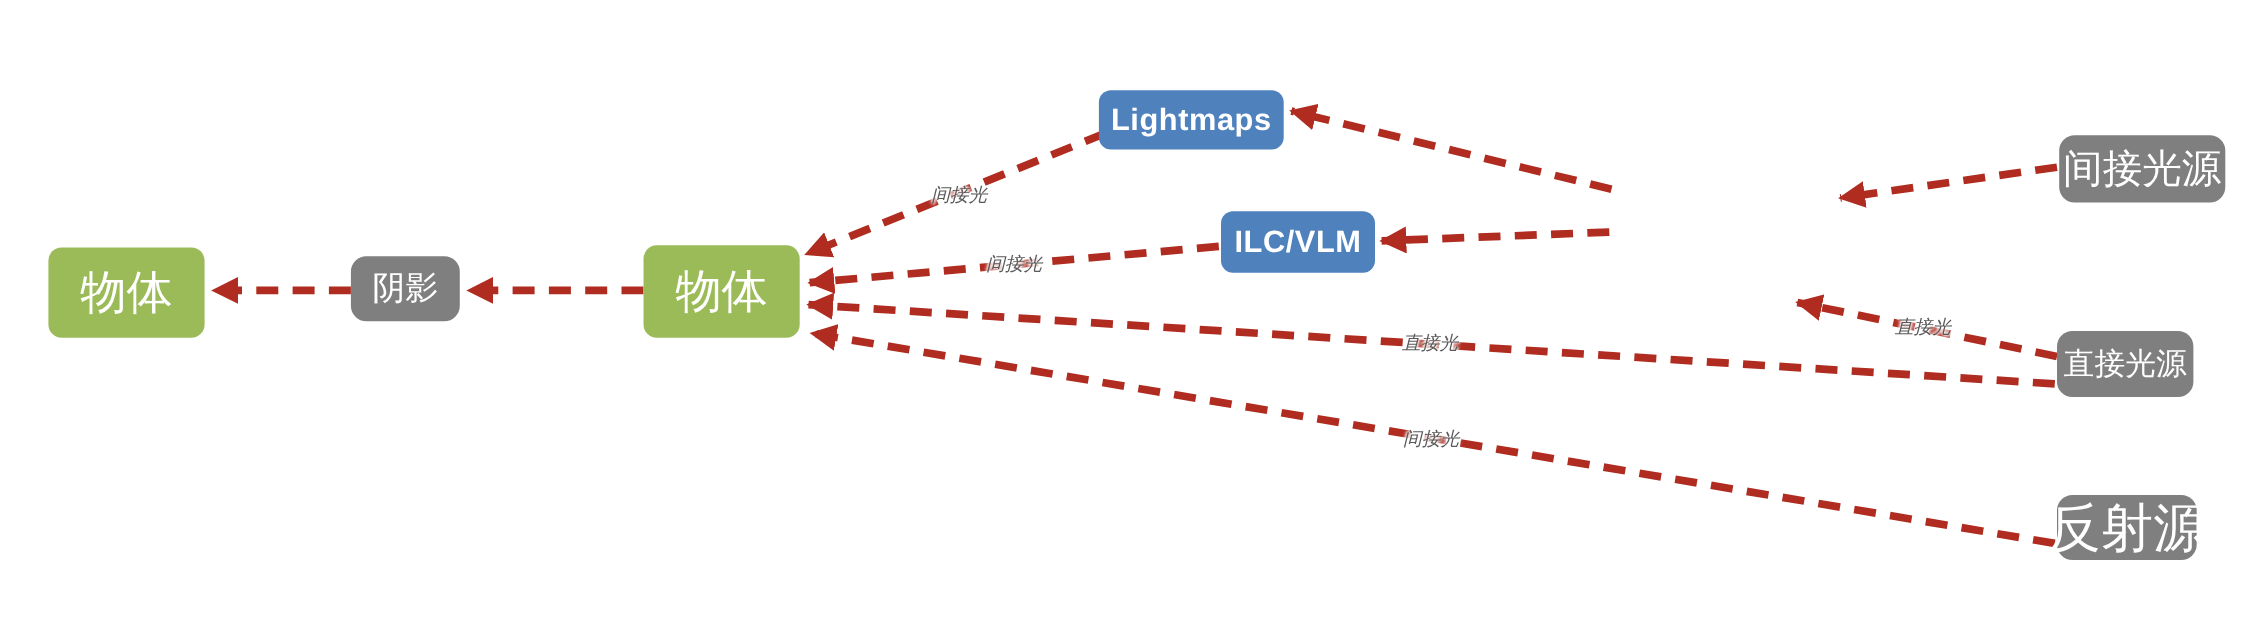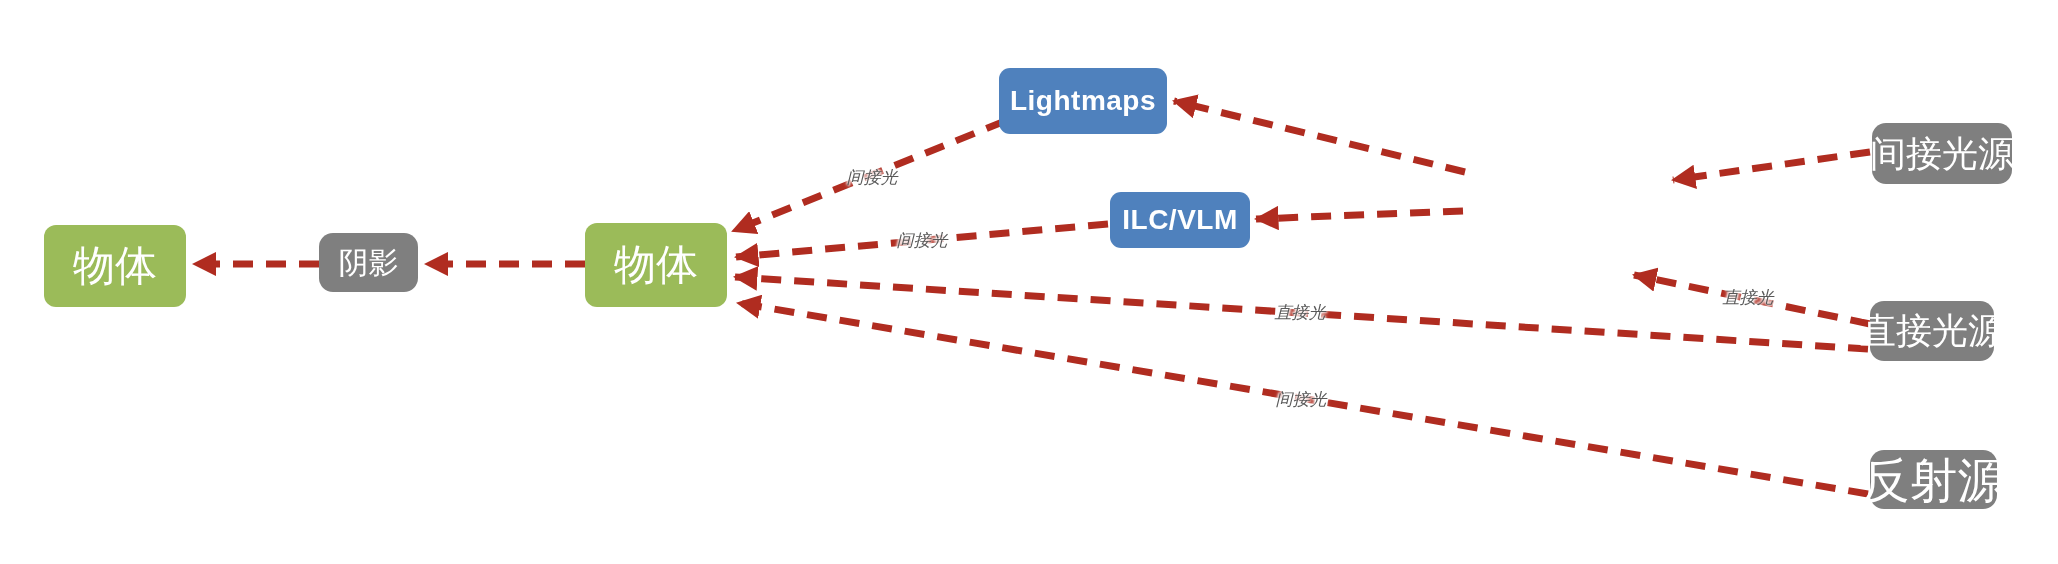--- a/index.html
+++ b/index.html
@@ -41,25 +41,25 @@
   .node.blue {
     background: var(--blue-node, #4f81bd);
     border-radius: 11px;
     font-weight: bold;
     font-size: 28px;
     letter-spacing: 0.5px;
   }
   #node-object-left   { left:  44px; top: 225px; width: 142px; height: 82px; }
   #node-shadow        { left: 319px; top: 233px; width:  99px; height: 59px; font-size: 30px; }
   #node-object-right  { left: 585px; top: 223px; width: 142px; height: 84px; }
-  #node-lightmaps     { left: 999px; top:  68px; width: 168px; height: 66px; }
+  #node-lightmaps     { left: 999px; top:  82px; width: 168px; height: 54px; }
   #node-ilc-vlm       { left:1110px; top: 192px; width: 140px; height: 56px; }
   #node-lightmass     { left:1463px; top:  92px; width: 204px; height: 204px; border-radius: 50%; font-size: 34px; }
-  #node-indirect-light-source { left:1872px; top: 123px; width: 140px; height: 61px; font-size: 36px; }
-  #node-direct-light-source   { left:1870px; top: 301px; width: 124px; height: 60px; font-size: 36px; }
+  #node-indirect-light-source { left:1872px; top: 123px; width: 151px; height: 61px; font-size: 36px; }
+  #node-direct-light-source   { left:1870px; top: 301px; width: 124px; height: 60px; font-size: 28px; }
   #node-reflection-source     { left:1870px; top: 450px; width: 127px; height: 59px; font-size: 48px; }
   .edge-label {
     position: absolute;
     transform: translate(-50%, -50%);
     font-family: "DejaVu Serif", serif;
     font-style: italic;
     font-size: 17px;
     color: var(--edge-label-text, #595959);
     white-space: nowrap;
     text-shadow: 0 0 3px #fff, 0 0 5px #fff, 1px 1px 2px #fff, -1px -1px 2px #fff;

